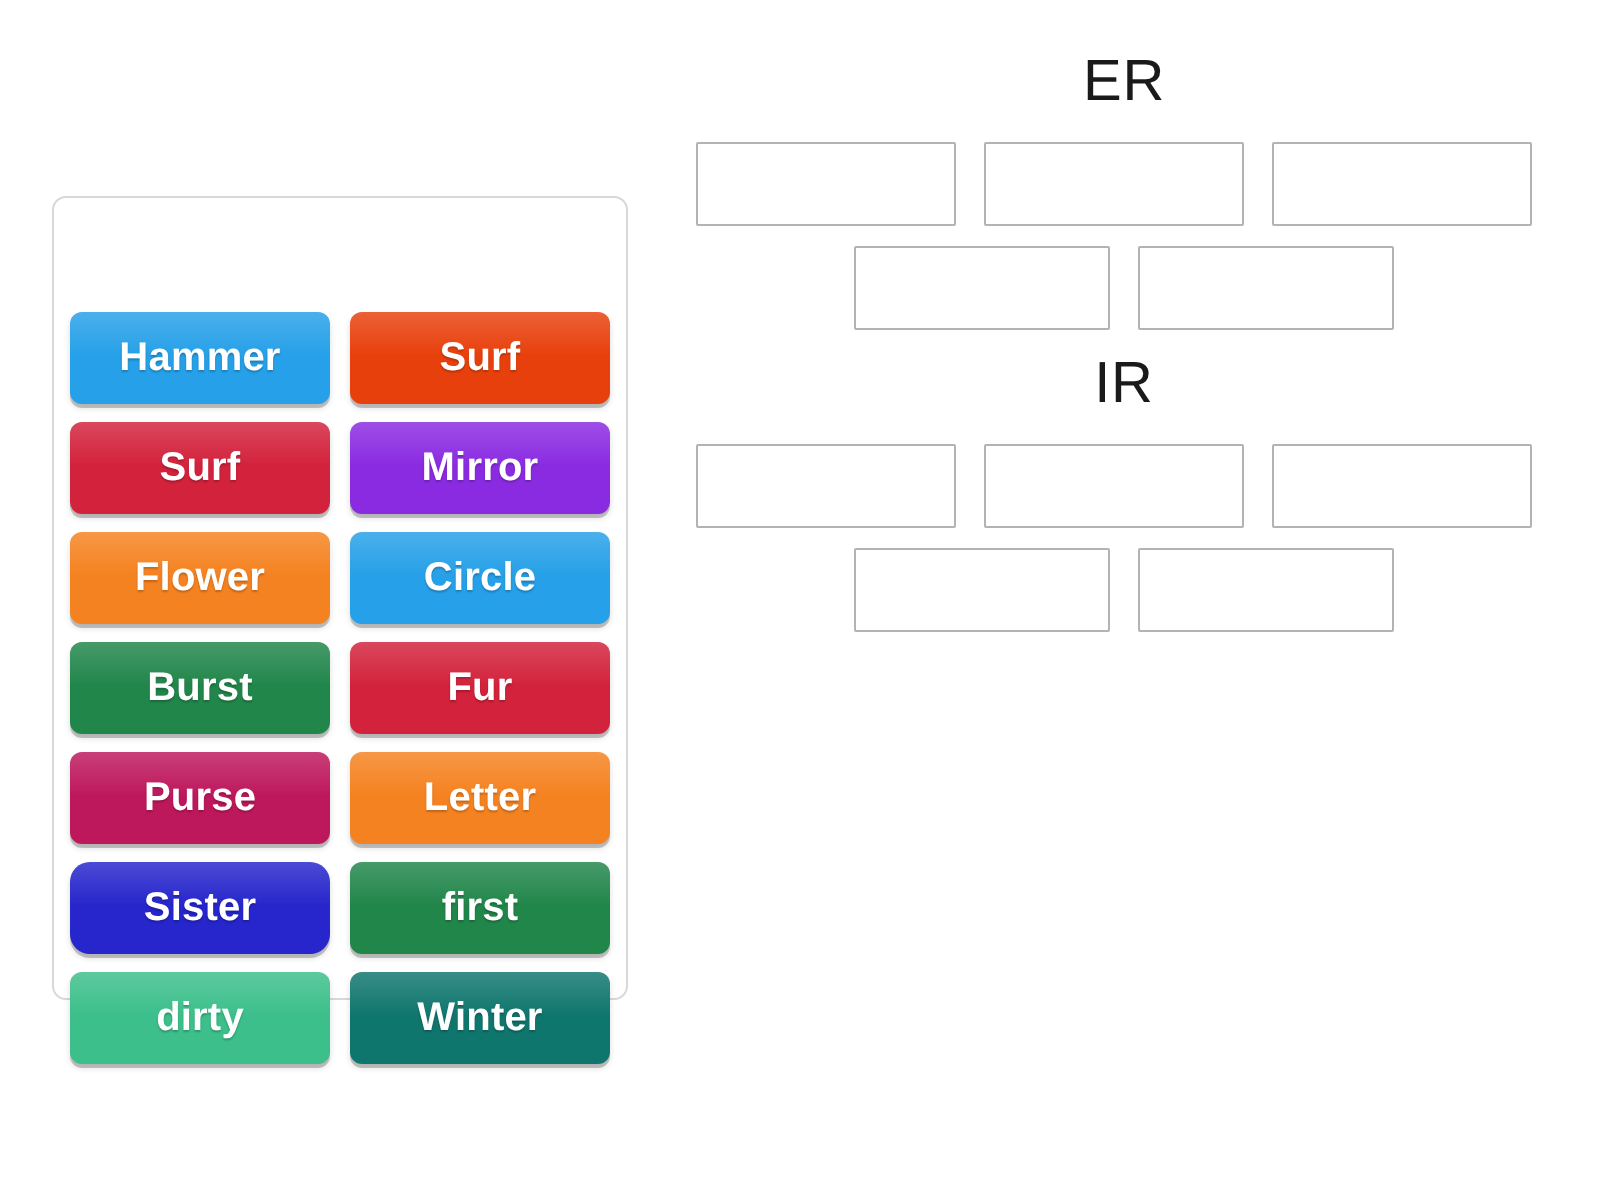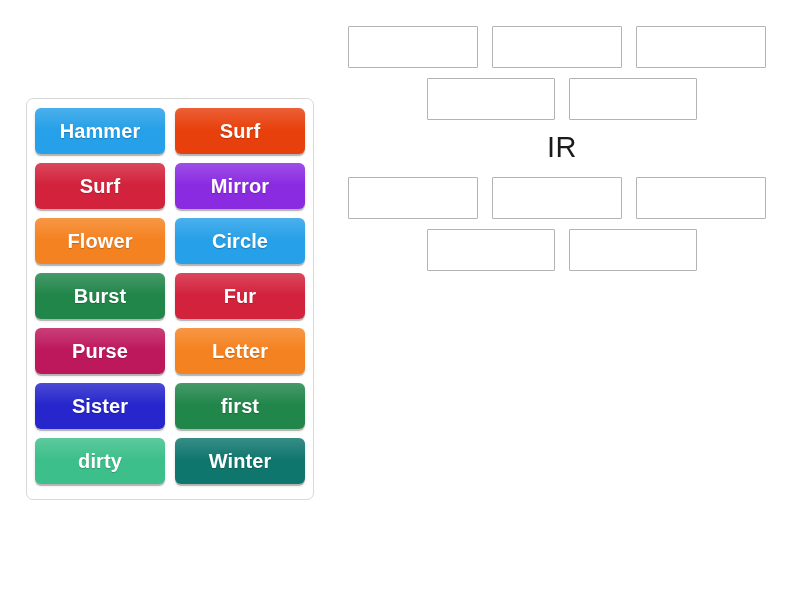--- a/index.html
+++ b/index.html
@@ -34,20 +34,21 @@
     border-radius: 7px;
     padding: 9px 8px;
   }
 
   .tile-grid {
     display: grid;
     grid-template-columns: 1fr 1fr;
     grid-auto-rows: 46px;
     column-gap: 10px;
     row-gap: 9px;
+    margin-top: 48px;
   }
 
   .tile {
     position: relative;
     display: flex;
     align-items: center;
     justify-content: center;
     border-radius: 6px;
     color: #ffffff;
     font-size: 20px;
@@ -137,37 +138,38 @@
         </div>
         <div class="tile" style="background: rgb(211, 34, 60);">
           <span>Fur</span>
         </div>
         <div class="tile" style="background: #be185d;">
           <span>Purse</span>
         </div>
         <div class="tile" style="background: rgb(245, 130, 32);">
           <span>Letter</span>
         </div>
-        <div class="tile" style="background: rgb(38, 38, 204);">
+        <div class="tile" style="background: rgb(38, 38, 204); border-radius: 10px;">
           <span>Sister</span>
         </div>
         <div class="tile" style="background: rgb(33, 134, 74);">
           <span>first</span>
         </div>
         <div class="tile" style="background: rgb(60, 191, 138);">
           <span>dirty</span>
         </div>
         <div class="tile" style="background: #0f766e;">
           <span>Winter</span>
         </div>
       </div>
   </div>
 
   <div class="groups" id="groups">
       <div class="group">
+        <div class="group-title">ER</div>
         <div class="slot-row row-top">
           <div class="slot"></div>
           <div class="slot"></div>
           <div class="slot"></div>
         </div>
         <div class="slot-row row-bottom">
           <div class="slot"></div>
           <div class="slot"></div>
         </div>
       </div>

